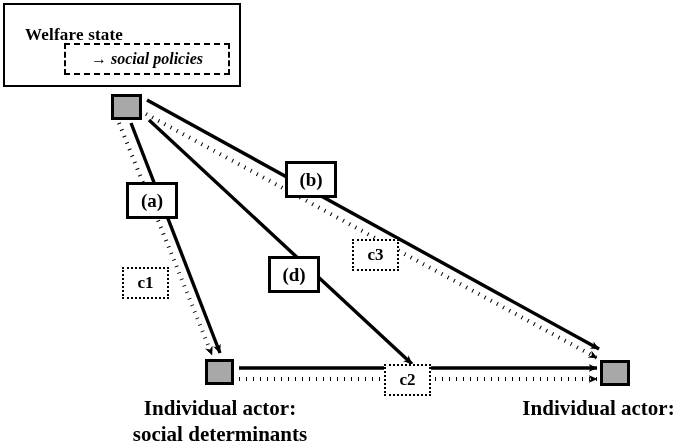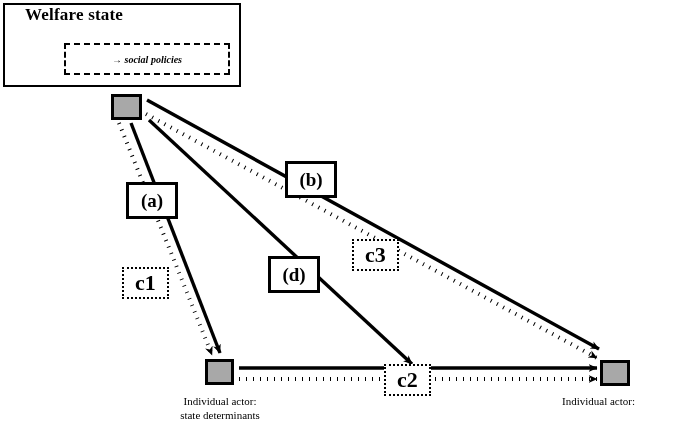--- a/index.html
+++ b/index.html
@@ -32,21 +32,21 @@
     top: 3px;
     width: 238px;
     height: 84px;
     border: 2px solid #000000;
     background: #ffffff;
     box-sizing: border-box;
   }
   .legend-title {
     position: absolute;
     left: 20px;
-    top: 0;
+    top: 20px;
     font-size: 17px;
     font-weight: bold;
     color: #000000;
     letter-spacing: 0.2px;
     white-space: nowrap;
   }
   .legend-inner {
     position: absolute;
     left: 64px;
     top: 43px;
@@ -58,21 +58,21 @@
   }
   .legend-inner-text {
     position: absolute;
     left: 0;
     top: 0;
     width: 100%;
     height: 100%;
     display: flex;
     align-items: center;
     justify-content: center;
-    font-size: 10px;
+    font-size: 16px;
     font-weight: bold;
     font-style: italic;
     color: #000000;
     white-space: nowrap;
   }
   .node {
     position: absolute;
     background: #a8a8a8;
     border: 3px solid #000000;
     box-sizing: border-box;
@@ -105,33 +105,33 @@
     font-weight: bold;
     box-sizing: border-box;
     white-space: nowrap;
   }
   .edge-label.solid-box {
     border: 3px solid #000000;
     font-size: 19px;
   }
   .edge-label.dotted-box {
     border: 2px dotted #000000;
-    font-size: 22px;
+    font-size: 17px;
   }
   #label-a { left: 126px; top: 182px; width: 52px; height: 37px; }
   #label-b { left: 285px; top: 161px; width: 52px; height: 37px; }
   #label-d { left: 268px; top: 256px; width: 52px; height: 37px; }
   #label-c1 { left: 122px; top: 267px; width: 47px; height: 32px; }
   #label-c3 { left: 352px; top: 239px; width: 47px; height: 32px; }
   #label-c2 { left: 384px; top: 364px; width: 47px; height: 32px; }
   .node-caption {
     position: absolute;
     text-align: center;
-    font-size: 11px;
-    font-weight: normal;
+    font-size: 21px;
+    font-weight: bold;
     line-height: 1.25;
     color: #000000;
     white-space: nowrap;
   }
   #caption-left { left: 115px; top: 395px; width: 210px; }
   #caption-right { left: 512px; top: 395px; width: 173px; }
 </style>
 </head>
 <body>
 
@@ -175,19 +175,19 @@
 
   <div class="edge-label solid-box" id="label-a">(a)</div>
   <div class="edge-label solid-box" id="label-b">(b)</div>
   <div class="edge-label solid-box" id="label-d">(d)</div>
   <div class="edge-label dotted-box" id="label-c1">c1</div>
   <div class="edge-label dotted-box" id="label-c3">c3</div>
   <div class="edge-label dotted-box" id="label-c2">c2</div>
 
   <div class="node-caption" id="caption-left">
     <div>Individual actor:</div>
-    <div>state determinants</div>
+    <div>social determinants</div>
   </div>
   <div class="node-caption" id="caption-right">
     <div>Individual actor:</div>
   </div>
 
 </div>
 
 </body></html>

